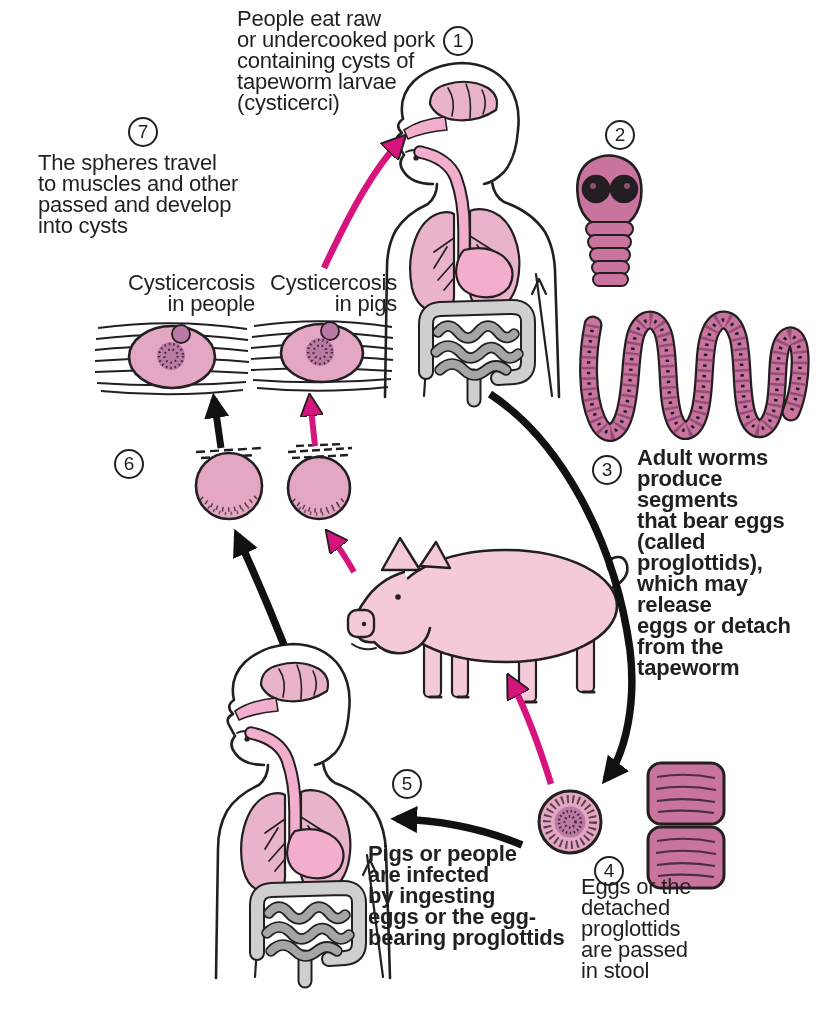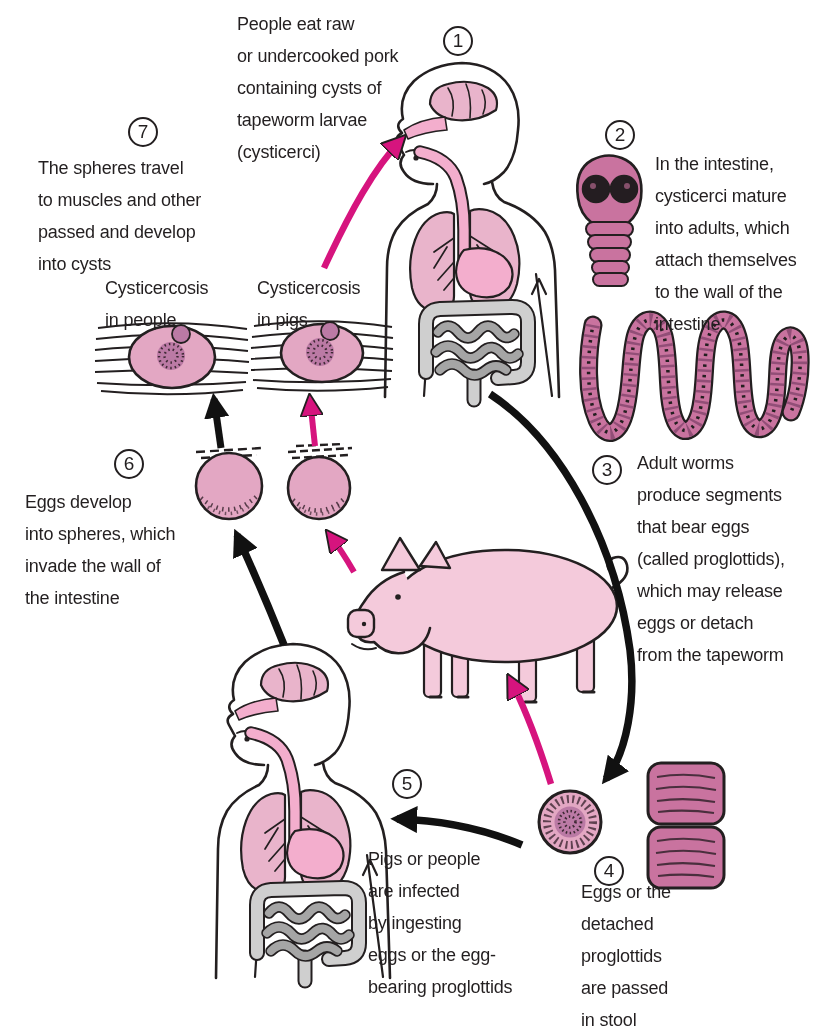--- a/index.html
+++ b/index.html
@@ -3,23 +3,23 @@
 <meta charset="utf-8">
 <style>
   html,body{margin:0;padding:0;background:#fff;}
   #stage{
     position:relative;width:828px;height:1030px;background:var(--background,#fff);
     font-family:"Liberation Sans",sans-serif;overflow:hidden;
   }
   #art{position:absolute;left:0;top:0;z-index:0;}
   .step-text{
     position:absolute;z-index:2;color:var(--ink,#231f20);
-    font-size:18px;line-height:32px;white-space:pre-line;letter-spacing:-0.2px;
+    font-size:22px;line-height:21px;white-space:pre-line;letter-spacing:-0.2px;
   }
-  .label{text-align:left;}
+  .label{text-align:right;}
   .badge{
     position:absolute;z-index:2;width:30px;height:30px;box-sizing:border-box;
     border:2px solid var(--ink,#231f20);border-radius:50%;background:#fff;
     color:var(--ink,#231f20);font-size:19px;line-height:26px;text-align:center;
   }
 </style>
 </head>
 <body>
 
 <div id="stage">
@@ -206,47 +206,37 @@
   <div class="badge" style="left:594px;top:856px;">4</div>
   <div class="badge" style="left:392px;top:769px;">5</div>
   <div class="badge" style="left:114px;top:449px;">6</div>
   <div class="badge" style="left:128px;top:117px;">7</div>
 
   <div class="step-text" style="left:237px;top:8px;">People eat raw
 or undercooked pork
 containing cysts of
 tapeworm larvae
 (cysticerci)</div>
-  <div class="step-text" style="left:655px;top:148px;">In the intestine,
-cysticerci mature
-into adults, which
-attach themselves
-to the wall of the
-intestine</div>
-  <div class="step-text" style="left:637px;top:447px;">Adult worms
+  <div class="step-text" style="left:637px;top:447px;font-weight:bold;">Adult worms
 produce segments
 that bear eggs
 (called proglottids),
 which may release
 eggs or detach
 from the tapeworm</div>
   <div class="step-text" style="left:581px;top:876px;">Eggs or the
 detached
 proglottids
 are passed
 in stool</div>
-  <div class="step-text" style="left:368px;top:843px;">Pigs or people
+  <div class="step-text" style="left:368px;top:843px;font-weight:bold;">Pigs or people
 are infected
 by ingesting
 eggs or the egg-
 bearing proglottids</div>
-  <div class="step-text" style="left:25px;top:486px;">Eggs develop
-into spheres, which
-invade the wall of
-the intestine</div>
   <div class="step-text" style="left:38px;top:152px;">The spheres travel
 to muscles and other
 passed and develop
 into cysts</div>
 
   <div class="step-text label" style="left:105px;top:272px;width:150px;">Cysticercosis
 in people</div>
   <div class="step-text label" style="left:257px;top:272px;width:140px;">Cysticercosis
 in pigs</div>
 

